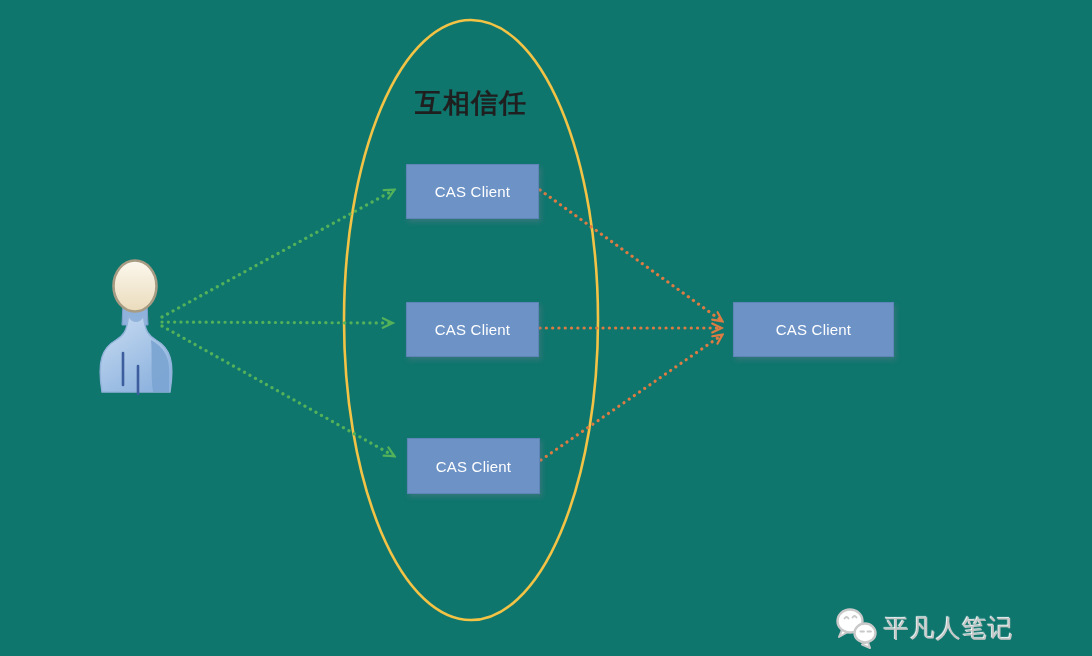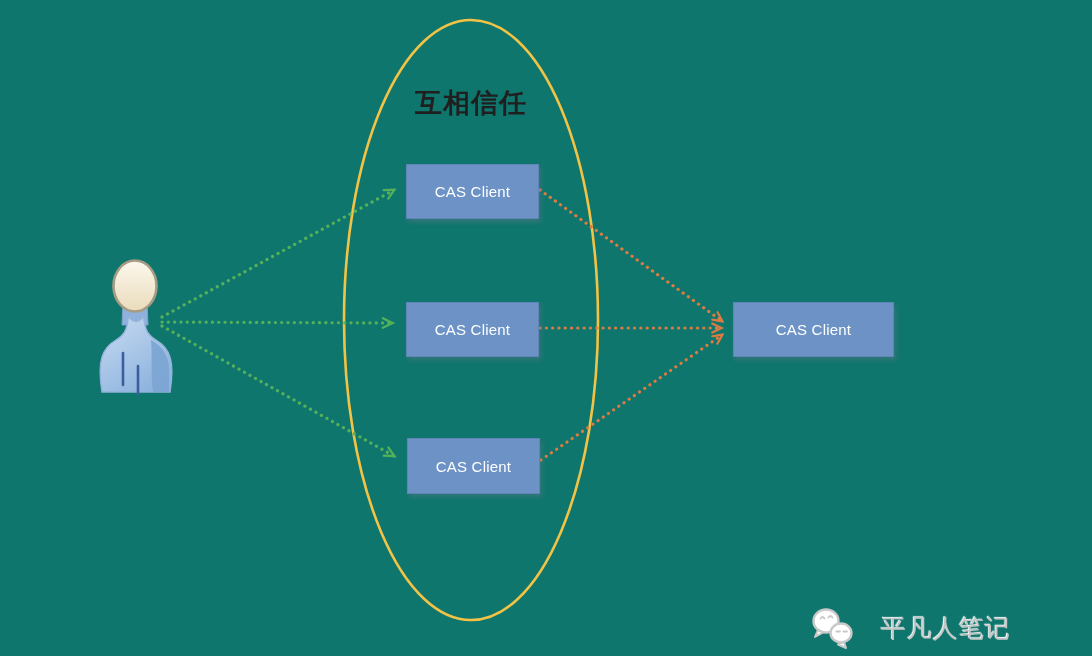--- a/index.html
+++ b/index.html
@@ -17,22 +17,22 @@
     position:absolute;display:flex;align-items:center;justify-content:center;
     background:#6C92C6;border:1px solid #5E84B8;
     box-shadow:2px 3px 5px rgba(110,120,140,0.40);
     color:#ffffff;font-size:15px;letter-spacing:0.2px;
   }
   .client-1{left:406px;top:164px;width:131px;height:53px;}
   .client-2{left:406px;top:302px;width:131px;height:53px;}
   .client-3{left:407px;top:438px;width:131px;height:54px;}
   .server  {left:733px;top:302px;width:159px;height:53px;}
   .watermark{
-    position:absolute;left:810px;top:604px;height:48px;
-    display:flex;align-items:center;gap:23px;
+    position:absolute;left:834px;top:604px;height:48px;
+    display:flex;align-items:center;gap:2px;
   }
   .watermark .wm-text{
     font-size:25px;color:#c6c6c6;letter-spacing:1px;
     text-shadow:-1px -1px 1px #ffffff;
   }
 </style>
 </head>
 <body>
 
 <div class="canvas">

